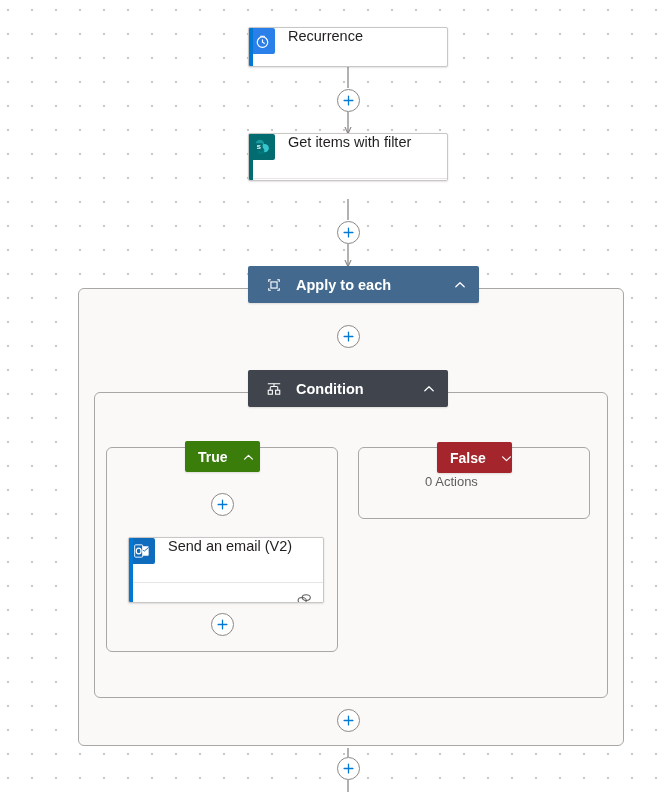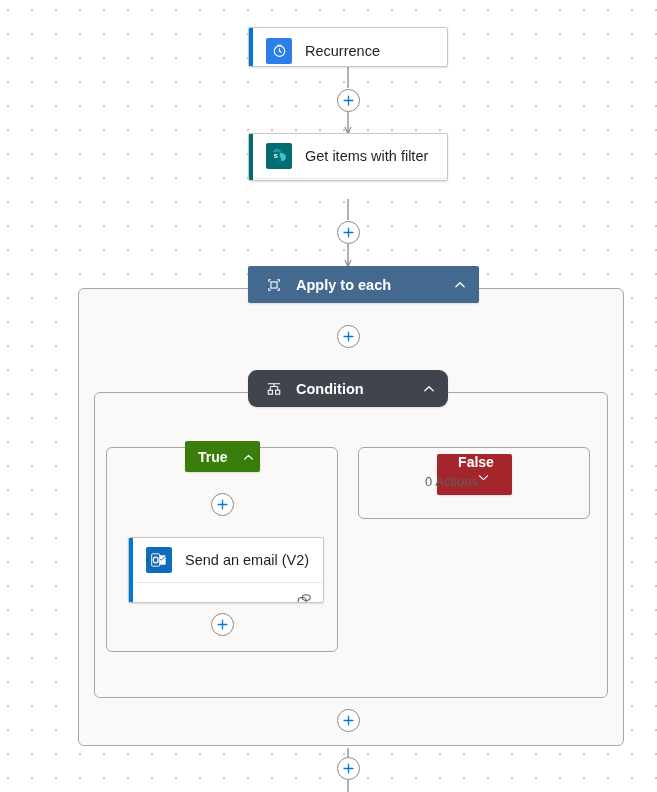--- a/index.html
+++ b/index.html
@@ -43,23 +43,22 @@
     box-shadow: 0 1px 2px rgba(0,0,0,0.10), 0 0 2px rgba(0,0,0,0.06);
     overflow: hidden;
   }
   .card .stripe {
     position: absolute;
     left: 0; top: 0; bottom: 0;
     width: 4px;
   }
   .card .cardhead {
     display: flex;
-    align-items: center;
+    align-items: flex-start;
     height: 45px;
-    padding-left: 17px;
   }
   .card.hasfoot .cardhead { border-bottom: 1px solid #e8e6e4; }
   .tile {
     width: 26px; height: 26px;
     border-radius: 2px;
     display: flex; align-items: center; justify-content: center;
     flex: 0 0 auto;
   }
   .tile.blue { background: #0f6cbd; }
   .tile.azure { background: #2a7fe8; }
@@ -94,21 +93,21 @@
   .scopehead .stitle {
     flex: 1 1 auto;
     margin-left: 13px;
     font-size: 14.5px;
     font-weight: bold;
     color: #ffffff;
     white-space: nowrap;
   }
   .scopehead .chev { width: 14px; height: 14px; flex: 0 0 auto; }
   .scopehead.foreach { background: #44698f; }
-  .scopehead.condition { background: #3f444d; border-radius: 9px; }
+  .scopehead.condition { background: #3f444d; }
 
   
   .pill {
     position: absolute;
     display: flex;
     align-items: center;
     border-radius: 2px;
     padding: 0 10px 0 13px;
     box-shadow: 0 1px 2px rgba(0,0,0,0.12);
   }
@@ -274,21 +273,21 @@
 
   <div class="pill truep" style="left:185px; top:441px; width:75px; height:31px;">
     <span class="ptitle">True</span>
     <span class="chev">
       <svg viewBox="0 0 16 16" width="13" height="13" fill="none" stroke="#ffffff" stroke-width="1.5">
         <path d="M3.2 10 L8 5.4 L12.8 10" stroke-linecap="round" stroke-linejoin="round"></path>
       </svg>
     </span>
   </div>
 
-  <div class="pill falsep" style="left:437px; top:454px; width:75px; height:41px;flex-direction:column;">
+  <div class="pill falsep" style="left:437px; top:442px; width:75px; height:31px;">
     <span class="ptitle">False</span>
     <span class="chev">
       <svg viewBox="0 0 16 16" width="13" height="13" fill="none" stroke="#ffffff" stroke-width="1.5">
         <path d="M3.2 6 L8 10.6 L12.8 6" stroke-linecap="round" stroke-linejoin="round"></path>
       </svg>
     </span>
   </div>
 
   <div class="noactions" style="left:358px; top:474px; width:187px;">0 Actions</div>
 

